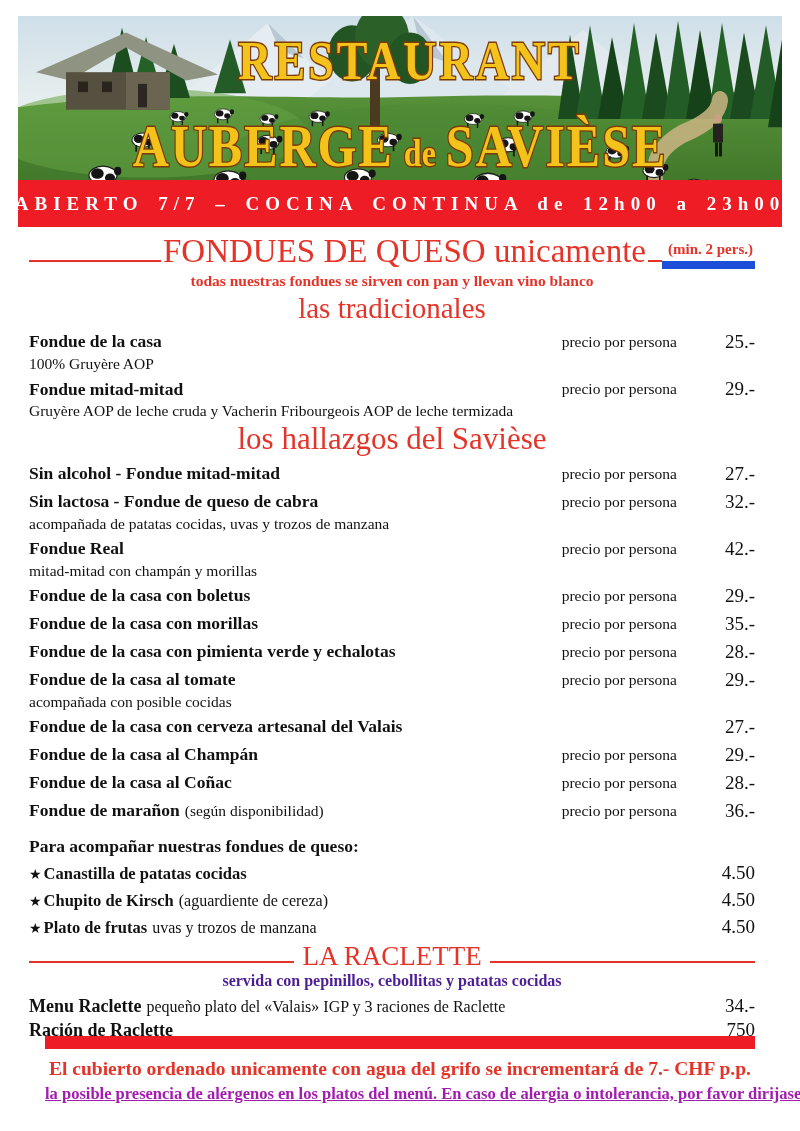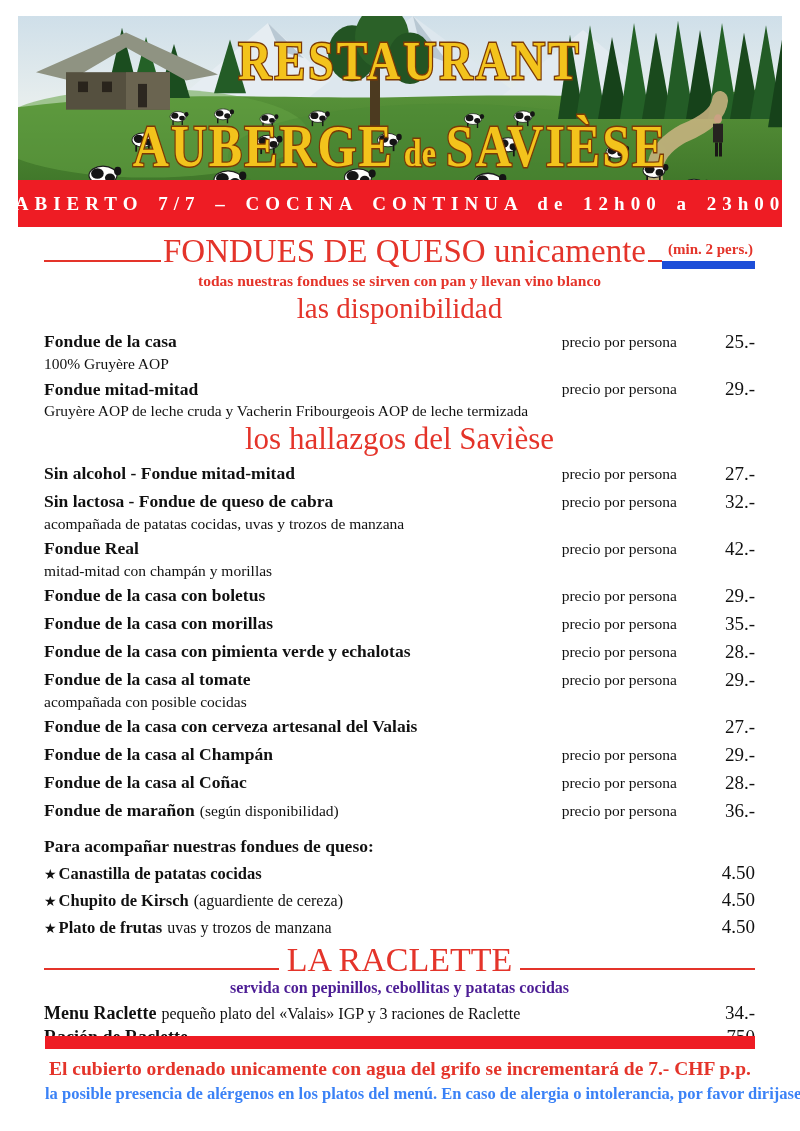--- a/index.html
+++ b/index.html
@@ -7,21 +7,21 @@
         font-family:"Liberation Serif", serif;color:#111;}
 
   
   .banner{position:absolute;left:18px;top:16px;width:764px;height:192px;}
   .banner svg{display:block;width:100%;height:100%;}
   .openbar{position:absolute;left:18px;top:180px;width:764px;height:47px;background:#ee1c24;
            display:flex;align-items:center;justify-content:center;overflow:hidden;}
   .openbar span{color:#fff;font-weight:bold;font-size:19px;letter-spacing:6px;word-spacing:4px;white-space:nowrap;}
 
   
-  .menu{position:absolute;left:44px;right:45px;top:211px;padding-top:23px;}
+  .menu{position:absolute;left:29px;right:45px;top:211px;padding-top:23px;}
   .hrule{border-bottom:2px solid #e4342a;align-self:flex-end;margin-bottom:7px;}
 
   .fheading{display:flex;align-items:flex-end;line-height:1.05;}
   .ftitle{font-size:33px;color:#e4342a;white-space:nowrap;padding:0 2px;}
   .fnote-wrap{border-bottom:8px solid #1d4ed8;align-self:flex-end;padding:0 2px 3px 6px;margin-bottom:0;}
   .fnote{font-size:15px;font-weight:bold;color:#e4342a;white-space:nowrap;}
   .fsub{text-align:center;font-size:15.5px;font-weight:bold;color:#e4342a;margin-top:3px;}
 
   .secheading{text-align:center;font-size:29px;color:#e4342a;line-height:1.15;margin-top:2px;}
   .secheading.big{font-size:31px;}
@@ -36,33 +36,33 @@
   .desc{font-size:15.5px;line-height:1.1;margin-top:2px;}
 
   .acheader{font-weight:bold;font-size:17.5px;margin-top:14px;}
   .acrow{display:flex;align-items:baseline;margin-top:5px;}
   .star{font-size:14px;margin-right:2px;}
   .acnm{font-weight:bold;font-size:16.5px;white-space:nowrap;}
   .acsfx{font-size:16px;margin-left:5px;white-space:nowrap;}
   .acprc{margin-left:auto;font-size:19px;text-align:right;min-width:70px;}
 
   .rheading{display:flex;align-items:flex-end;margin-top:5px;line-height:1.0;}
-  .rtitle{font-size:34px;color:#e4342a;white-space:nowrap;padding:0 8px;}
+  .rtitle{font-size:27px;color:#e4342a;white-space:nowrap;padding:0 8px;}
   .rsub{text-align:center;font-size:16px;font-weight:bold;color:#4c1d95;margin-top:2px;}
   .rrow{display:flex;align-items:baseline;line-height:1.22;}
   .rrows{margin-top:4px;}
   .rnm{font-weight:bold;font-size:18px;white-space:nowrap;}
   .rsfx{font-size:16px;margin-left:5px;white-space:nowrap;}
   .rprc{margin-left:auto;font-size:19px;text-align:right;min-width:70px;}
 
   
   .footer{position:absolute;left:0;right:0;top:1036px;padding:0 45px;background:#fff;}
   .divider{height:13px;background:#ee1c24;}
   .notice{text-align:center;font-weight:bold;font-size:19.5px;color:#e4342a;margin-top:9px;white-space:nowrap;}
-  .allergen{text-align:center;font-weight:bold;font-size:16.5px;color:#3b82f6;margin-top:4px;white-space:nowrap;}
+  .allergen{text-align:center;font-weight:bold;font-size:16.5px;color:#a21caf;margin-top:4px;white-space:nowrap;text-decoration:underline;}
 </style>
 </head>
 <body>
 
 <div class="page">
 
   <div class="banner">
     <svg viewBox="0 0 764 164" preserveAspectRatio="none">
       <defs>
         <linearGradient id="sky" x1="0" y1="0" x2="0" y2="1">
@@ -178,21 +178,21 @@
     <div class="fheading">
       <span class="hrule" style="flex:1"></span>
       <span class="ftitle">FONDUES DE QUESO unicamente</span>
       <span class="hrule" style="width:14px"></span>
       <span class="fnote-wrap">
         <span class="fnote">(min. 2 pers.)</span>
       </span>
     </div>
     <div class="fsub">todas nuestras fondues se sirven con pan y llevan vino blanco</div>
 
-    <div class="secheading">las disponibilidad</div>
+    <div class="secheading">las tradicionales</div>
 
     <div class="row">
       <div class="rowline">
         <span class="nm">Fondue de la casa</span>
         <span class="ppp">precio por persona</span>
         <span class="prc">25.-</span>
       </div>
       <div class="desc">100% Gruyère AOP</div>
     </div>
 

